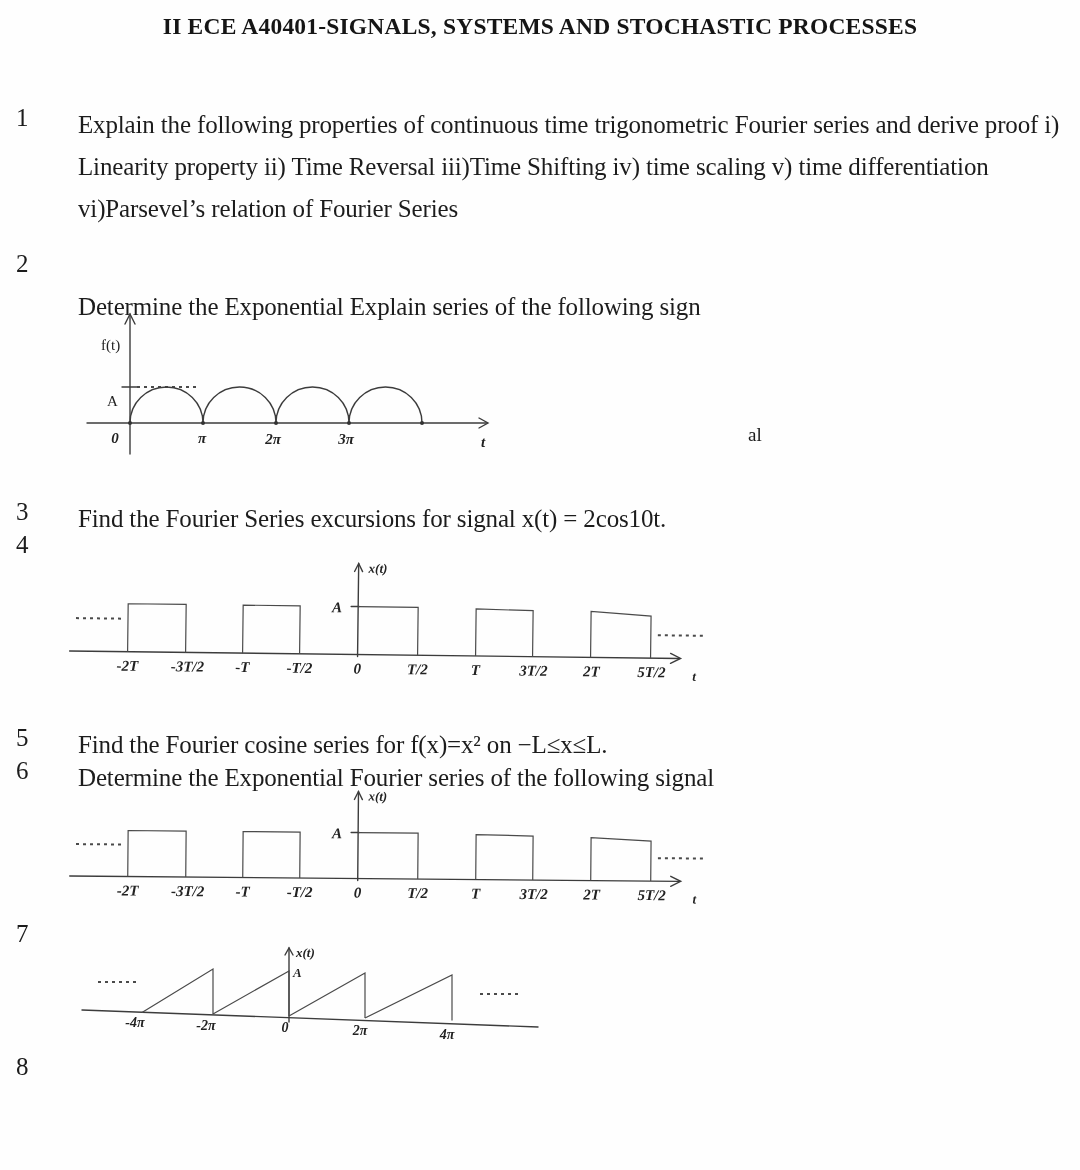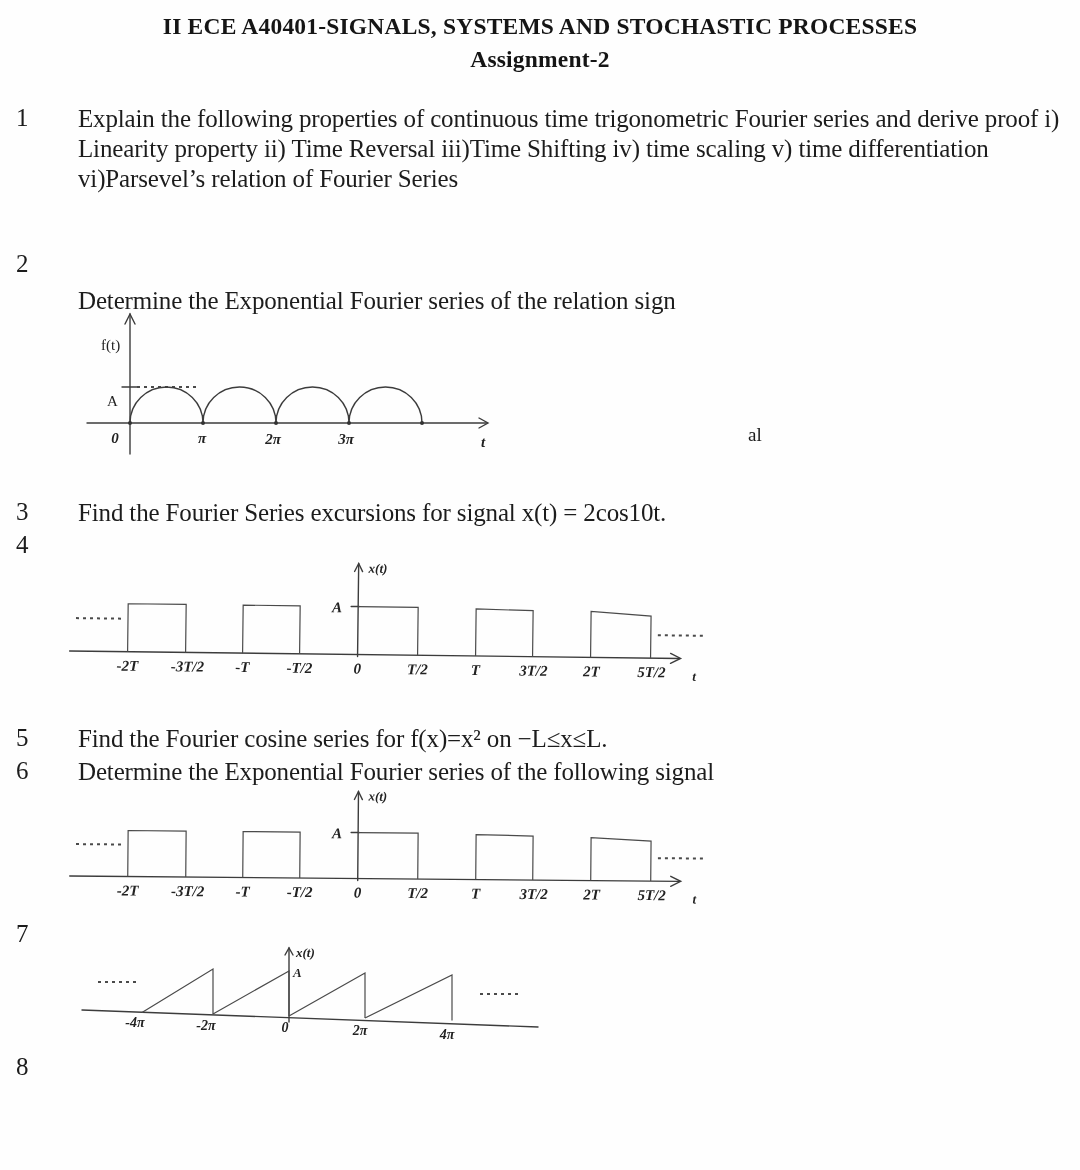--- a/index.html
+++ b/index.html
@@ -8,21 +8,21 @@
     font-family:"Liberation Serif","DejaVu Serif",serif;color:#1a1a1a;overflow:hidden;
   }
   .title-line{
     position:absolute;left:0;right:0;text-align:center;font-weight:bold;
     font-size:23.5px;letter-spacing:.2px;color:#151515;
   }
   .qnum{
     position:absolute;left:16px;width:46px;font-size:25px;color:#1c1c1c;
   }
   .qtext{
-    position:absolute;left:78px;width:1002px;font-size:25px;line-height:30px;
+    position:absolute;left:78px;width:1002px;font-size:25px;line-height:42px;
     letter-spacing:-0.15px;color:#1c1c1c;
   }
   .frag{position:absolute;font-size:19px;color:#1c1c1c;}
   .fig{position:absolute;}
   .fig svg{display:block;overflow:visible;}
   .fig text{font-family:"Liberation Serif","DejaVu Serif",serif;fill:#222;}
   .tick{font-style:italic;font-weight:600;font-size:15px;}
   .tick-sm{font-style:italic;font-weight:600;font-size:14px;}
   .axlbl{font-style:italic;font-weight:600;font-size:15px;}
   .axlbl-sm{font-style:italic;font-weight:600;font-size:13px;}
@@ -32,27 +32,26 @@
   .dots{stroke:#4a4a4a;stroke-width:2;fill:none;stroke-dasharray:3 4;}
   .skew1{transform:rotate(0.7deg);transform-origin:0 50%;}
   .skew2{transform:rotate(0.5deg);transform-origin:0 50%;}
 </style>
 </head>
 <body>
 
 <div class="page">
 
   <div class="title-line" style="top:13px">II ECE A40401-SIGNALS, SYSTEMS AND STOCHASTIC PROCESSES</div>
-  <div class="title-line" style="top:46px">Assignment-2</div>
 
   <div class="qnum" style="top:104px">1</div>
   <div class="qtext" style="top:104px">Explain the following properties of continuous time trigonometric Fourier series and derive proof i) Linearity property ii) Time Reversal iii)Time Shifting iv) time scaling v) time differentiation vi)Parsevel’s  relation of Fourier Series</div>
 
   <div class="qnum" style="top:250px">2</div>
-  <div class="qtext" style="top:286px">Determine the Exponential Fourier series of the relation sign</div>
+  <div class="qtext" style="top:286px">Determine the Exponential Explain series of the following sign</div>
 
   <div class="fig" style="left:85px;top:306px">
     <svg width="430" height="152" viewBox="0 0 430 152">
       <g>
         <line class="stroke" x1="45" y1="8" x2="45" y2="148"></line>
         <path class="stroke" d="M40,18 L45,8 L50,18"></path>
         <line class="stroke" x1="37" y1="81" x2="52" y2="81" stroke-width="2.2"></line>
       </g>
       <g>
         <line class="stroke" x1="2" y1="117" x2="402" y2="117" stroke-width="1.6"></line>

